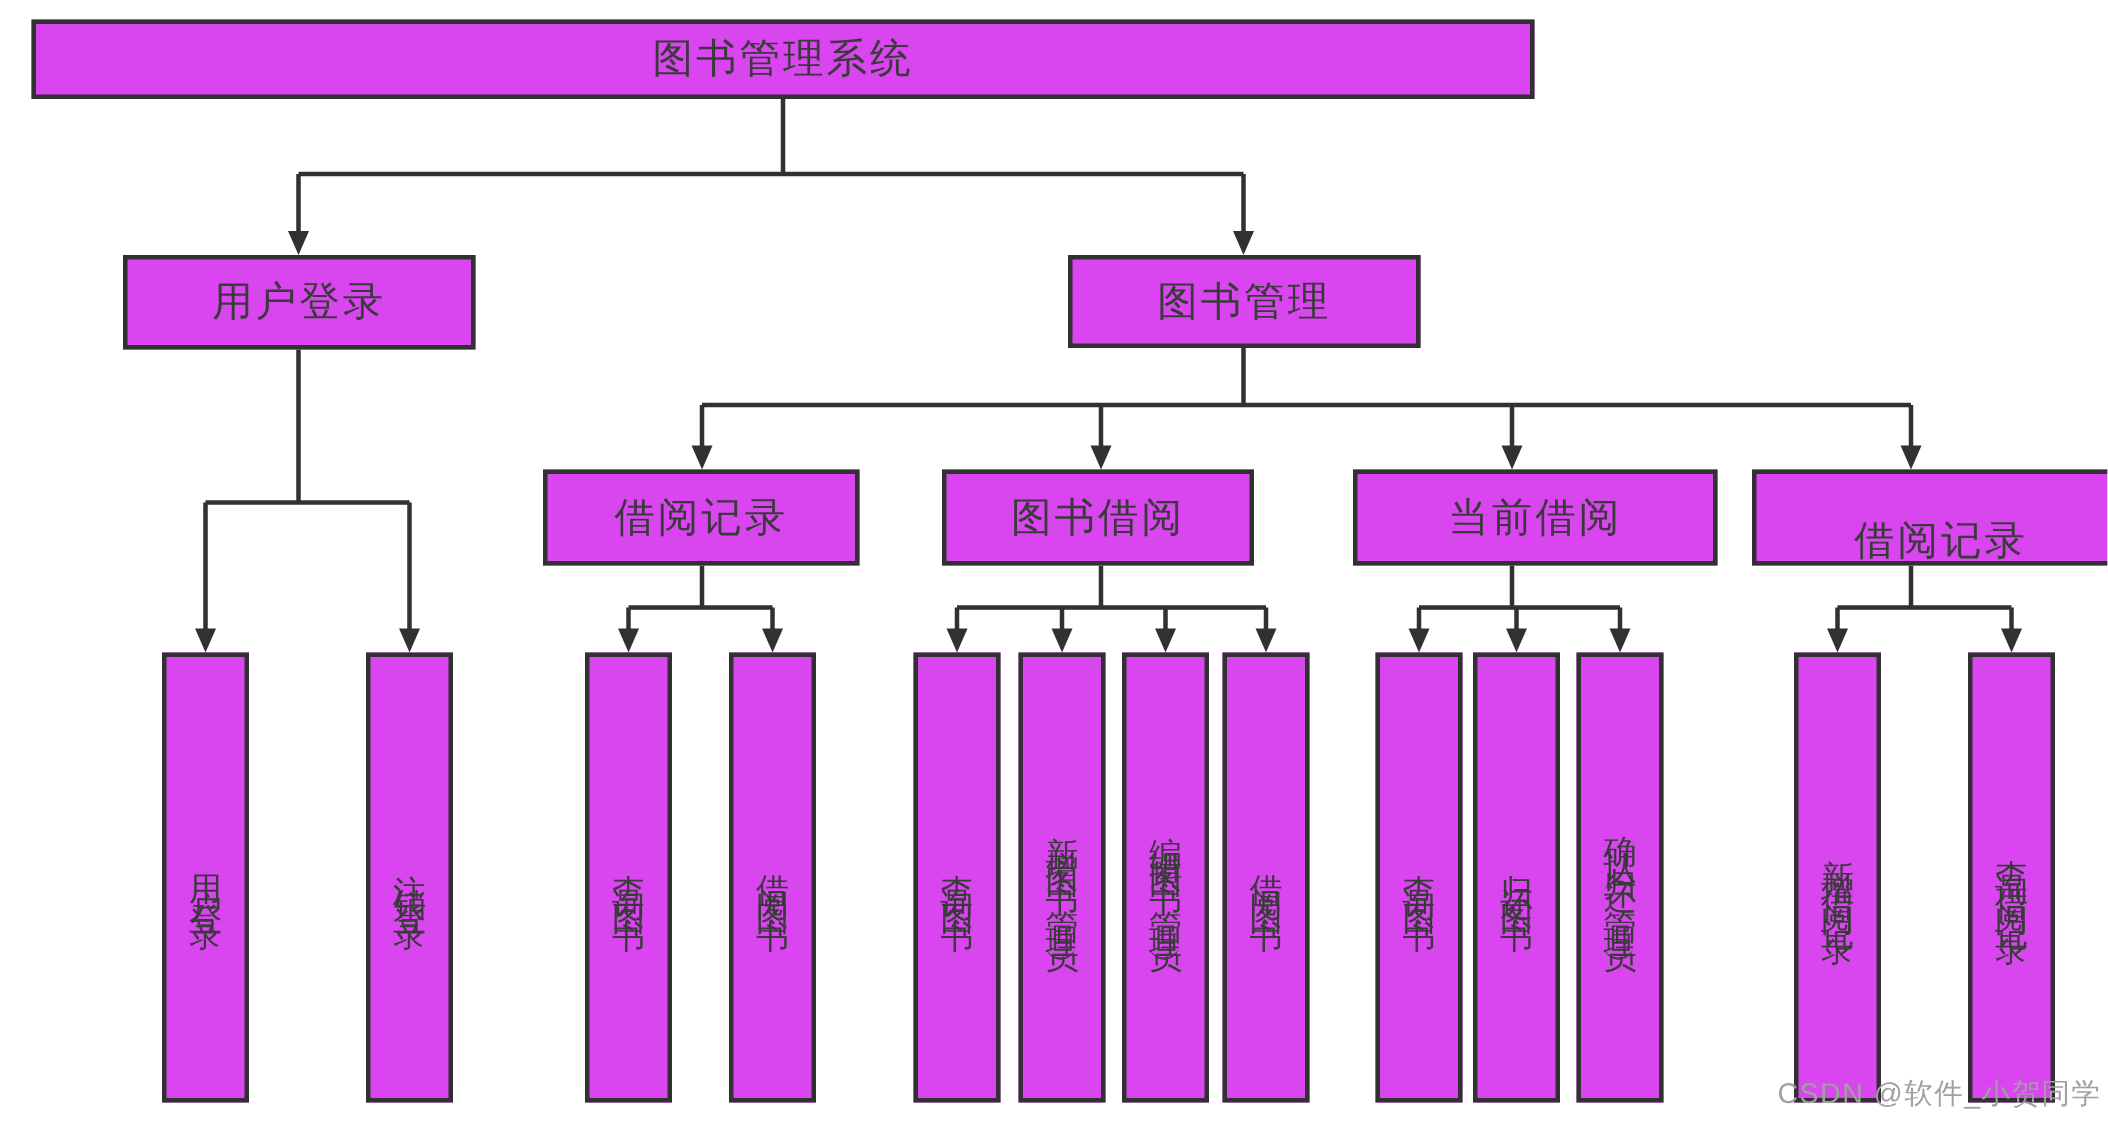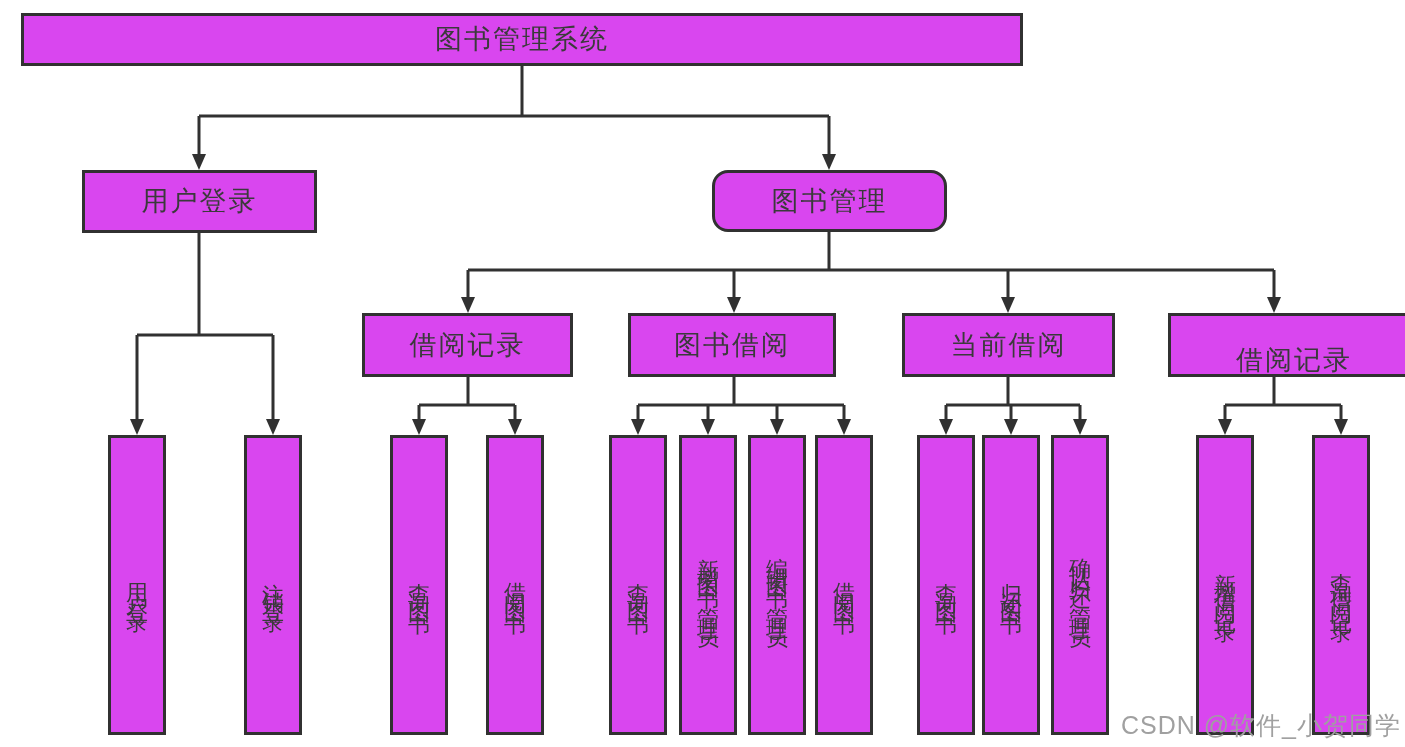--- a/index.html
+++ b/index.html
@@ -33,21 +33,21 @@
     text-orientation: mixed;
     font-size: 22px;
     letter-spacing: 10px;
     line-height: 1;
     color: #3a3a3a;
   }
   .watermark {
     position: absolute;
     right: 4px;
     bottom: 5px;
-    font-size: 25px;
+    font-size: 19px;
     color: #a0a0a0;
     letter-spacing: 1px;
   }
 </style>
 </head>
 <body>
 
 <div class="canvas">
 
   <svg class="wires" viewBox="0 0 1405 747" aria-hidden="true">
@@ -108,31 +108,31 @@
     </g>
   </svg>
 
   <div class="node" style="left:21px; top:13px; width:1002px; height:53px;">
     <span>图书管理系统</span>
   </div>
 
   <div class="node" style="left:82px; top:170px; width:235px; height:63px;">
     <span>用户登录</span>
   </div>
-  <div class="node" style="left:712px; top:170px; width:235px; height:62px;border-radius:16px;">
+  <div class="node" style="left:712px; top:170px; width:235px; height:62px;">
     <span>图书管理</span>
   </div>
 
   <div class="node" style="left:362px; top:313px; width:211px; height:64px;">
     <span>借阅记录</span>
   </div>
   <div class="node" style="left:628px; top:313px; width:208px; height:64px;">
     <span>图书借阅</span>
   </div>
-  <div class="node" style="left:902px; top:313px; width:213px; height:64px;">
+  <div class="node" style="left:902px; top:313px; width:243px; height:64px;">
     <span>当前借阅</span>
   </div>
   <div class="node" style="left:1168px; top:313px; width:252px; height:64px;align-items:flex-end;">
     <span>借阅记录</span>
   </div>
 
   <div class="node leaf" style="left:108px; top:435px; width:58px; height:300px;">
     <span class="vtext">用户登录</span>
   </div>
   <div class="node leaf" style="left:244px; top:435px; width:58px; height:300px;">

